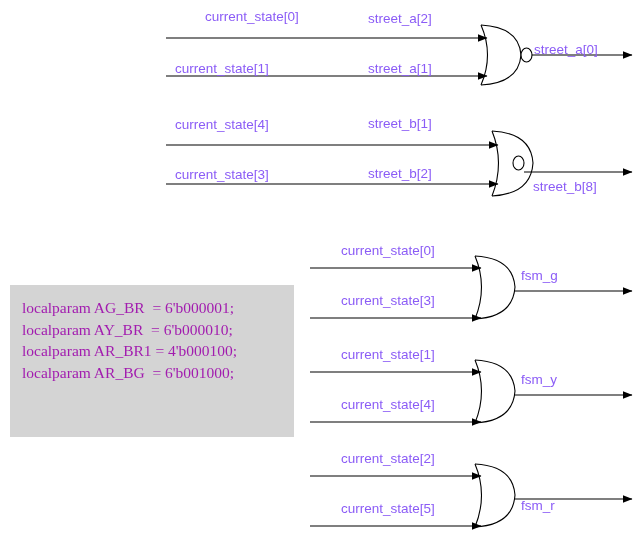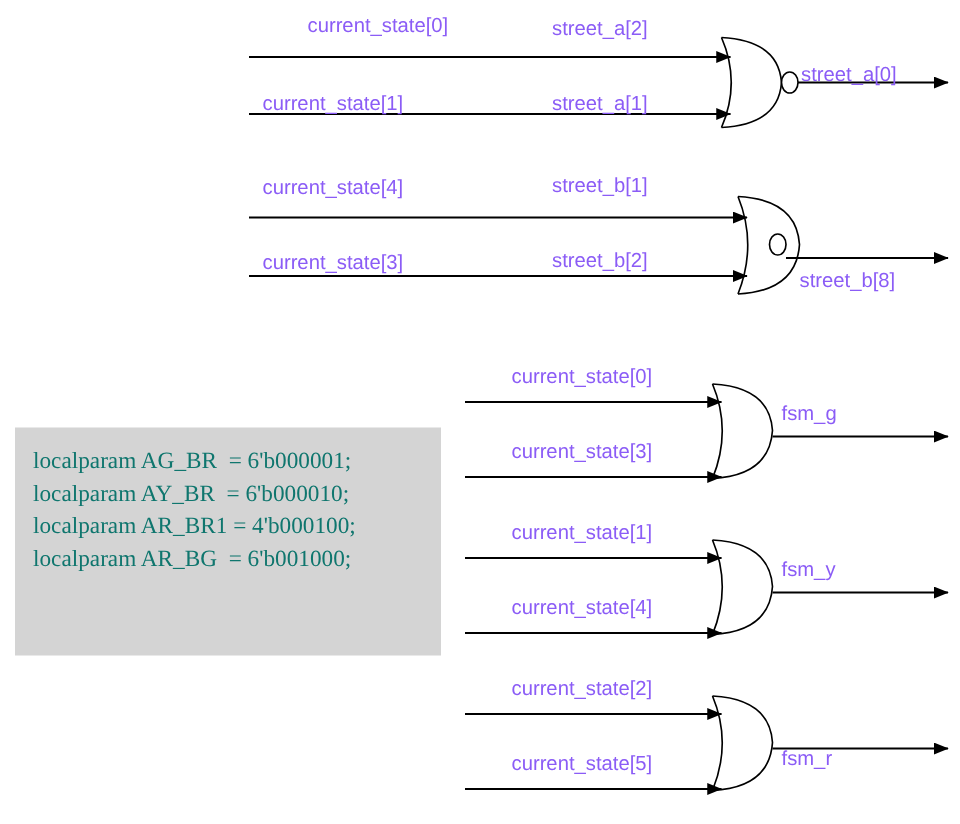--- a/index.html
+++ b/index.html
@@ -44,21 +44,21 @@
     position: absolute;
     left: 12px;
     top: 12px;
     margin: 0;
     padding: 0;
     list-style: none;
   }
   #param-list li {
     font-family: "Liberation Serif", serif;
     font-size: 15.5px;
-    color: #0f766e;
+    color: #a21caf;
     white-space: pre;
     line-height: 21.5px;
   }
 </style>
 </head>
 <body>
 
 <div id="canvas">
 
   <svg class="wires" viewBox="0 0 640 549" xmlns="http://www.w3.org/2000/svg">

